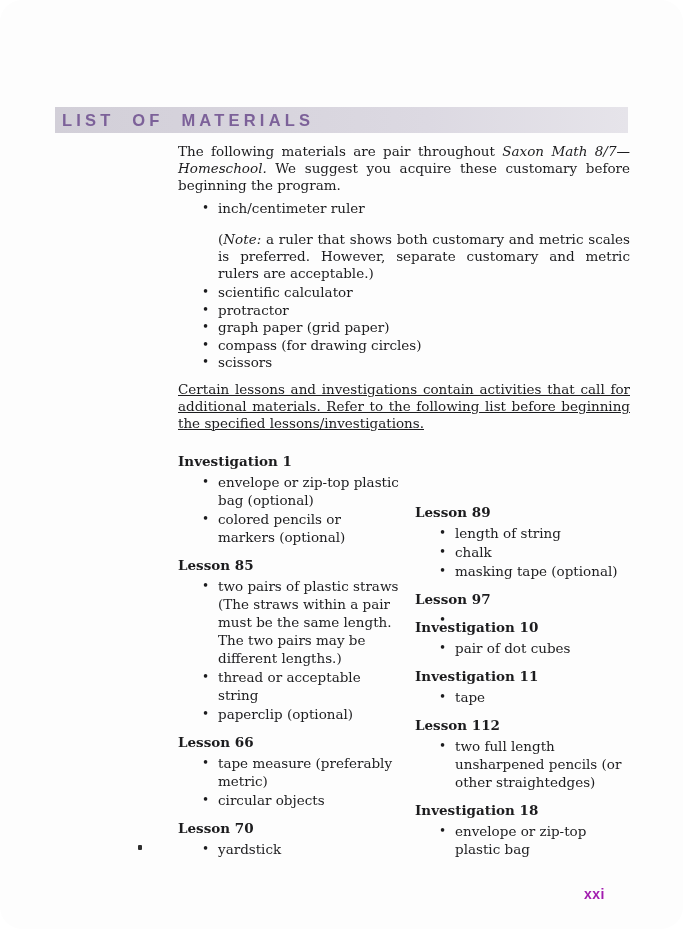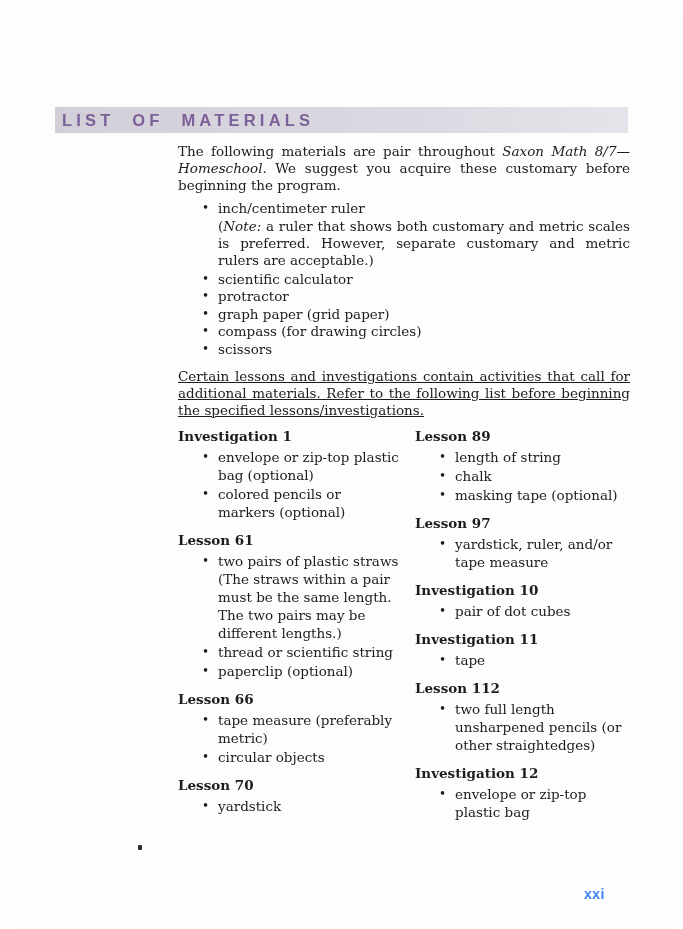--- a/index.html
+++ b/index.html
@@ -55,45 +55,46 @@
     position: relative;
     padding-left: 40px;
     margin: 0.5px 0;
   }
   .marker {
     position: absolute;
     left: 24px; top: 0;
     font-size: 12px;
   }
   .note {
-    margin: 0 0 2px 40px;
+    margin: 14px 0 2px 40px;
     text-align: justify;
   }
   
   .columns {
     display: flex;
-    margin-top: 8px;
+    margin-top: 20px;
+    align-items: flex-end;
   }
   .col { line-height: 18px; }
   .col.left  { width: 222px; margin-right: 15px; }
   .col.right { width: 215px; }
   .heading {
     font-weight: bold;
     margin: 10px 0 3px 0;
   }
   .section:first-child .heading { margin-top: 0; }
   .col .b-item { margin: 0 0 1px 0; }
   
   .page-number {
     position: absolute;
     right: 78px; top: 886px;
     font-family: "Liberation Sans", sans-serif;
     font-weight: bold;
     font-size: 14px;
-    color: #3b82f6;
+    color: #a21caf;
     letter-spacing: 0.5px;
   }
   .speck {
     position: absolute;
     left: 138px; top: 845px;
     width: 4px; height: 5px;
     background: #2e2e2e;
     border-radius: 1px;
   }
 </style>
@@ -153,28 +154,28 @@
             <span class="marker">•</span>
             <span>envelope or zip-top plastic bag (optional)</span>
           </div>
           <div class="b-item">
             <span class="marker">•</span>
             <span>colored pencils or markers (optional)</span>
           </div>
         </div>
 
         <div class="section">
-          <div class="heading">Lesson 61</div>
+          <div class="heading">Lesson 85</div>
           <div class="b-item">
             <span class="marker">•</span>
             <span>two pairs of plastic straws (The straws within a pair must be the same length. The two pairs may be different lengths.)</span>
           </div>
           <div class="b-item">
             <span class="marker">•</span>
-            <span>thread or scientific string</span>
+            <span>thread or acceptable string</span>
           </div>
           <div class="b-item">
             <span class="marker">•</span>
             <span>paperclip (optional)</span>
           </div>
         </div>
 
         <div class="section">
           <div class="heading">Lesson 66</div>
           <div class="b-item">
@@ -212,21 +213,20 @@
           <div class="b-item">
             <span class="marker">•</span>
             <span>masking tape (optional)</span>
           </div>
         </div>
 
         <div class="section">
           <div class="heading">Lesson 97</div>
           <div class="b-item">
             <span class="marker">•</span>
-            <span>yardstick, ruler, and/or tape measure</span>
           </div>
         </div>
 
         <div class="section">
           <div class="heading">Investigation 10</div>
           <div class="b-item">
             <span class="marker">•</span>
             <span>pair of dot cubes</span>
           </div>
         </div>
@@ -241,21 +241,21 @@
 
         <div class="section">
           <div class="heading">Lesson 112</div>
           <div class="b-item">
             <span class="marker">•</span>
             <span>two full length unsharpened pencils (or other straightedges)</span>
           </div>
         </div>
 
         <div class="section">
-          <div class="heading">Investigation 12</div>
+          <div class="heading">Investigation 18</div>
           <div class="b-item">
             <span class="marker">•</span>
             <span>envelope or zip-top plastic bag</span>
           </div>
         </div>
 
       </div>
     </div>
   </div>
 

